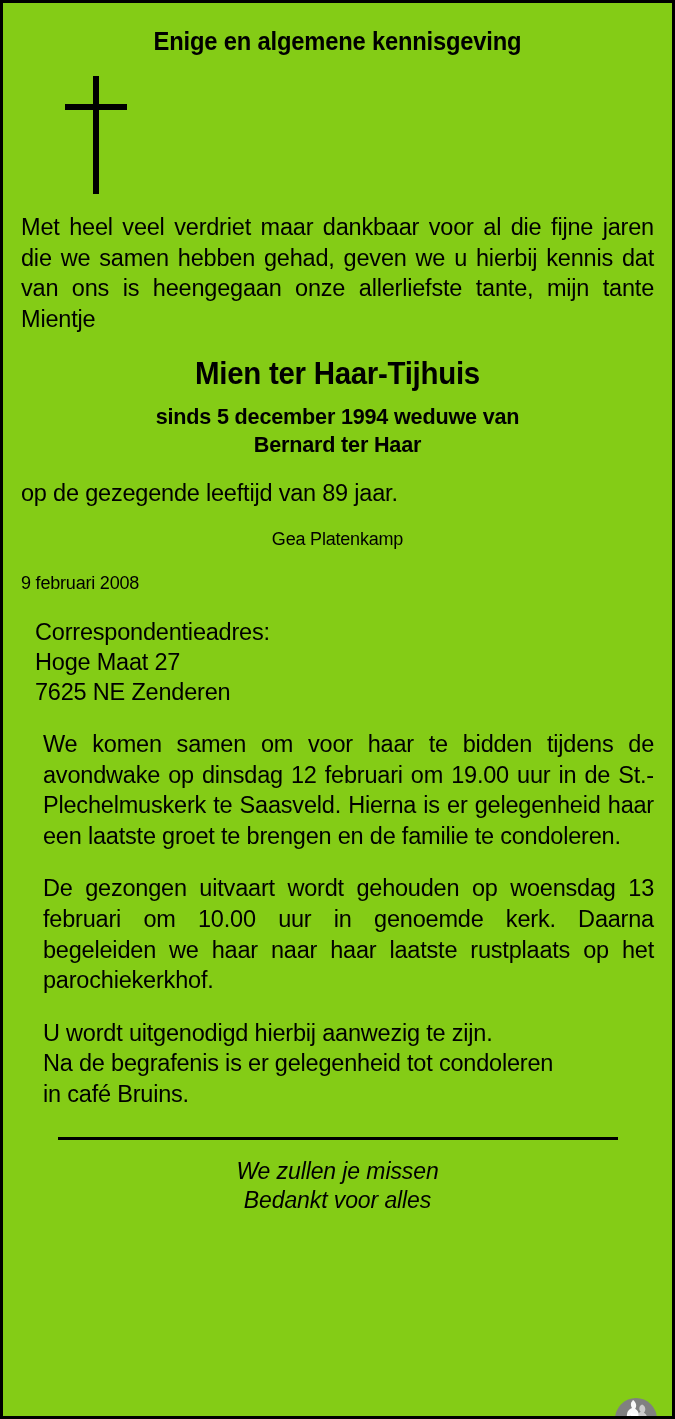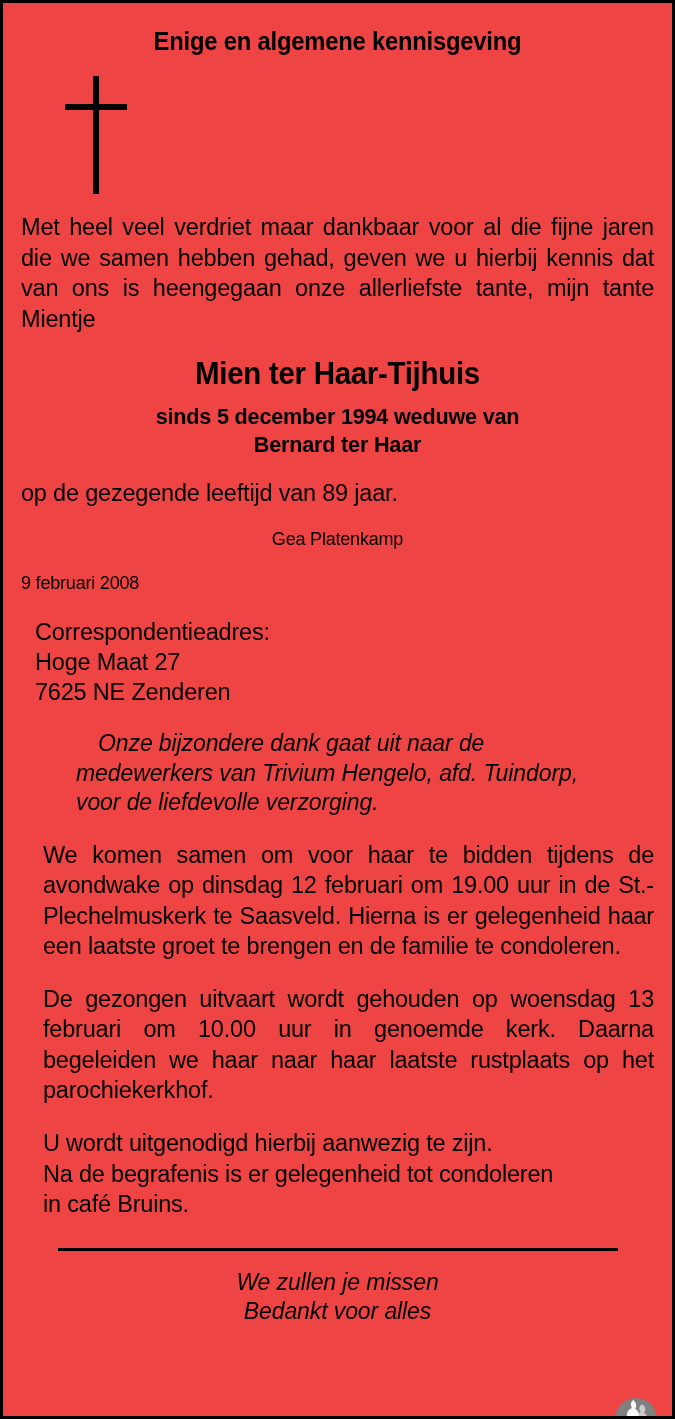--- a/index.html
+++ b/index.html
@@ -10,21 +10,21 @@
   }
   body {
     font-family: "Liberation Sans", sans-serif;
     color: #000000;
   }
   .notice {
     position: relative;
     width: 675px;
     height: 1419px;
     box-sizing: border-box;
-    background: #ef4444;
+    background: #84cc16;
     border: 3px solid #000000;
     overflow: hidden;
   }
   .inner {
     position: relative;
     padding: 0 18px;
     height: 100%;
     box-sizing: border-box;
   }
 
@@ -201,21 +201,20 @@
     <div class="age">op de gezegende leeftijd van 89 jaar.</div>
 
     <div class="signer">Gea Platenkamp</div>
 
     <div class="date">9 februari 2008</div>
 
     <div class="address">Correspondentieadres:
 Hoge Maat 27
 7625 NE Zenderen</div>
 
-    <div class="thanks">Onze bijzondere dank gaat uit naar de medewerkers van Trivium Hengelo, afd. Tuindorp, voor de liefdevolle verzorging.</div>
 
     <p class="para block">We komen samen om voor haar te bidden tijdens de avondwake op dinsdag 12 februari om 19.00 uur in de St.-Plechelmuskerk te Saasveld. Hierna is er gelegenheid haar een laatste groet te brengen en de familie te condoleren.</p>
 
     <p class="para block">De gezongen uitvaart wordt gehouden op woensdag 13 februari om 10.00 uur in genoemde kerk. Daarna begeleiden we haar naar haar laatste rustplaats op het parochiekerkhof.</p>
 
     <p class="para block" style="text-align:left; white-space:pre-line;">U wordt uitgenodigd hierbij aanwezig te zijn.
 Na de begrafenis is er gelegenheid tot condoleren
 in café Bruins.</p>
 
     <div class="rule"></div>

